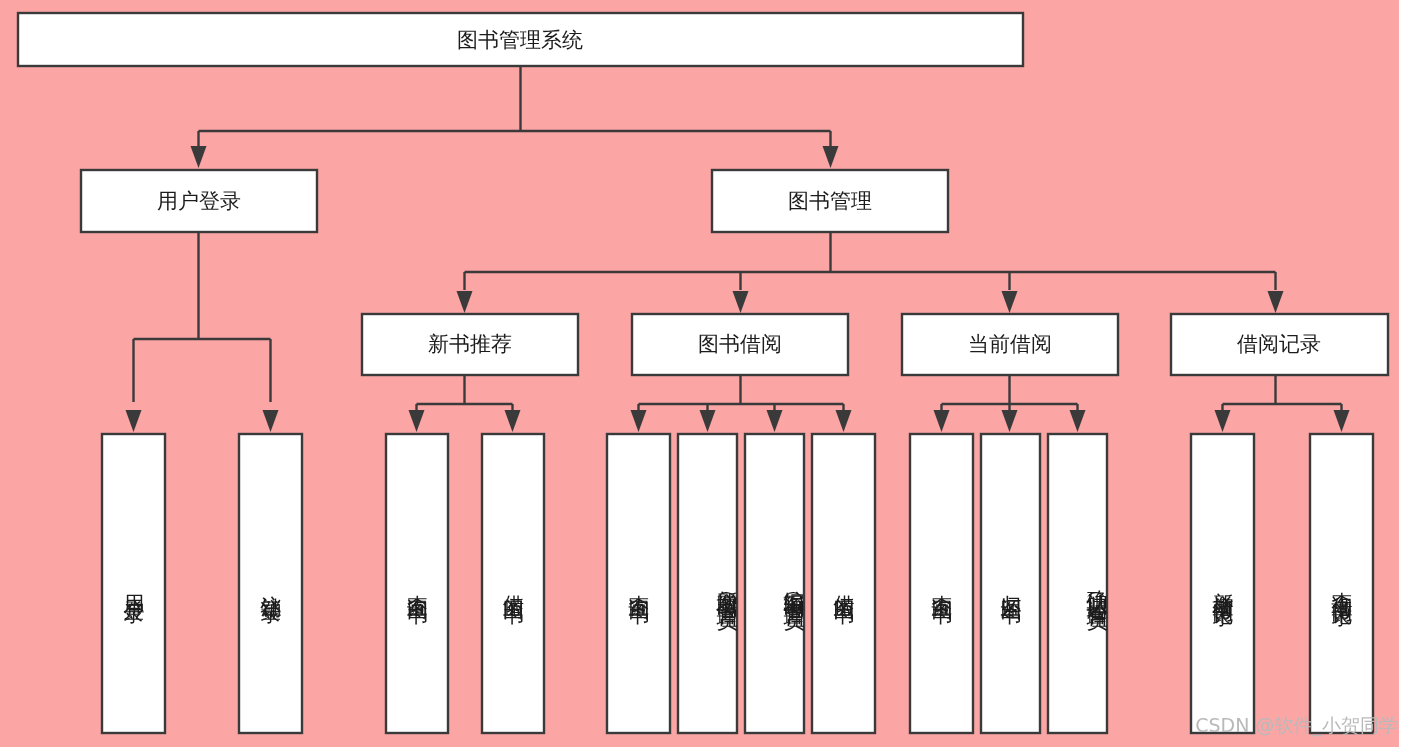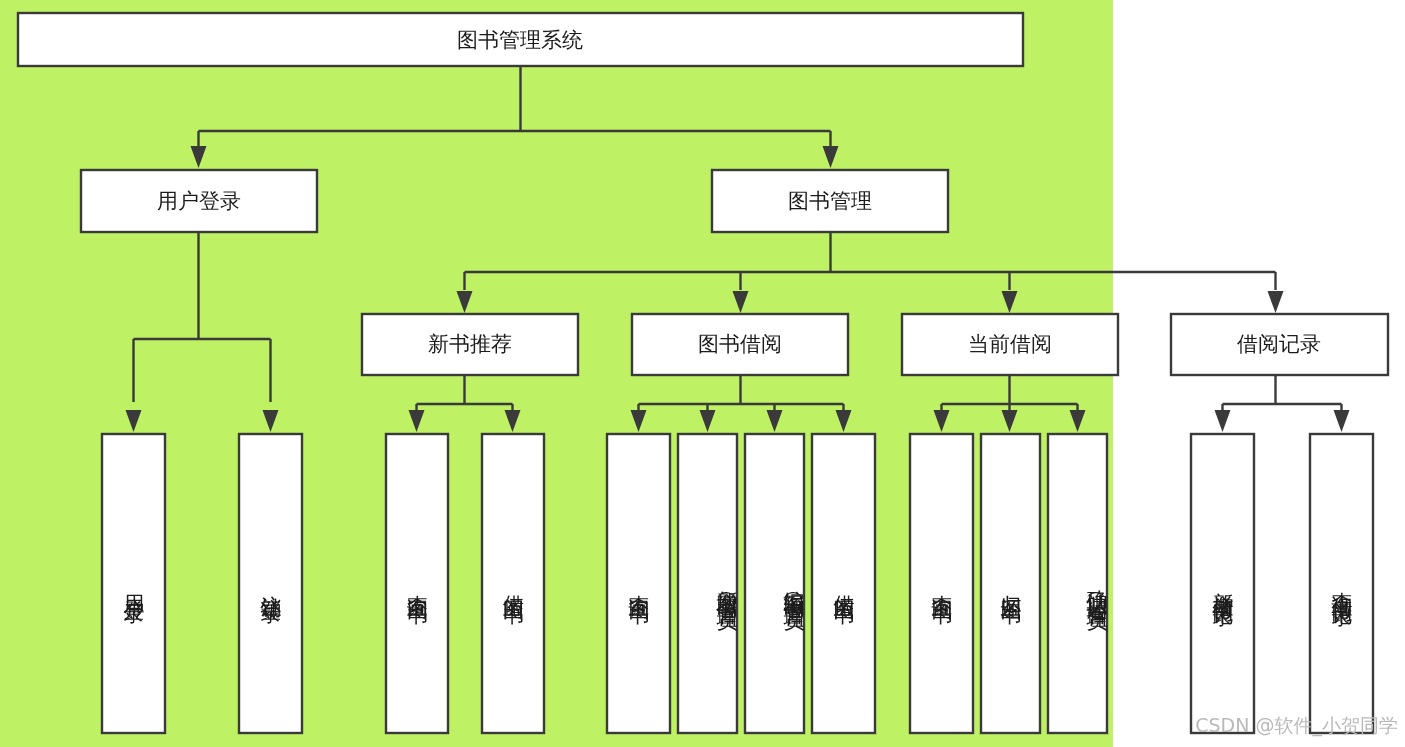--- a/index.html
+++ b/index.html
@@ -9,23 +9,23 @@
     background: #ffffff;
   }
   body {
     width: 1405px;
     height: 747px;
     overflow: hidden;
     font-family: "DejaVu Sans", "Liberation Sans", sans-serif;
   }
   #diagram-root {
     position: relative;
-    width: 1113px;
+    width: 1399px;
     height: 747px;
-    background: #bef264;
+    background: #fca5a5;
   }
   svg.diagram-canvas {
     position: absolute;
     left: 0;
     top: 0;
     width: 1405px;
     height: 747px;
     display: block;
   }
   .node-box {

